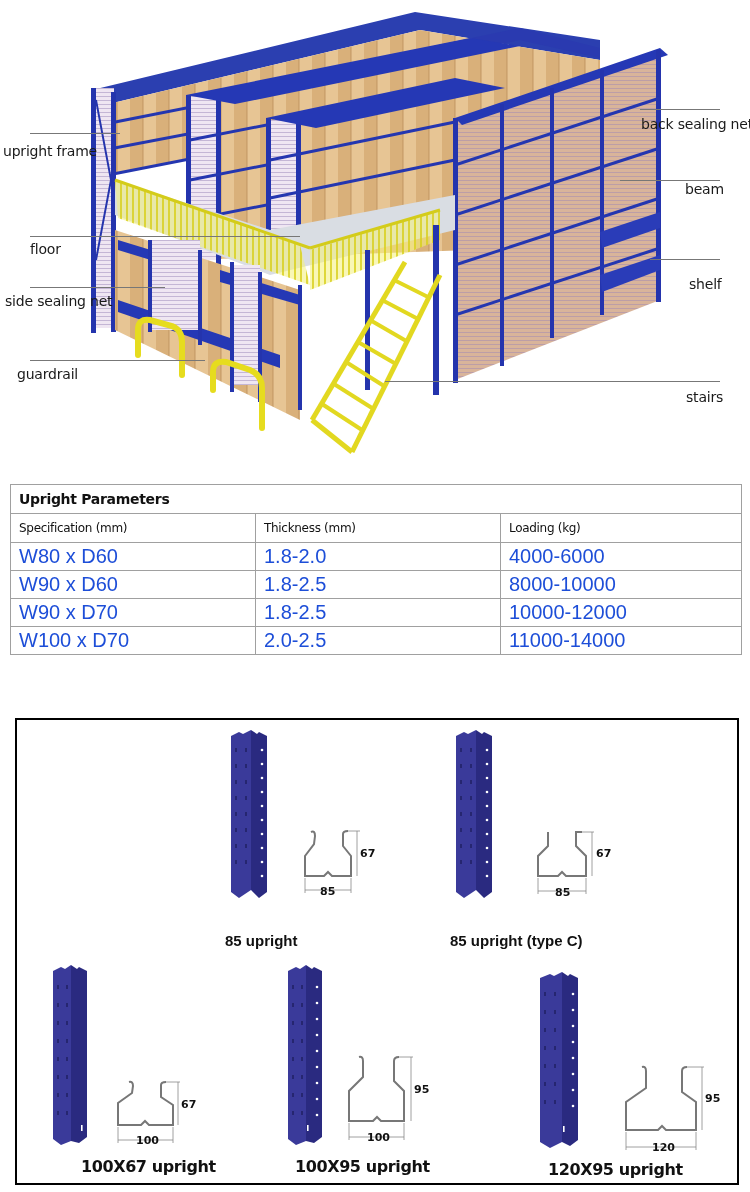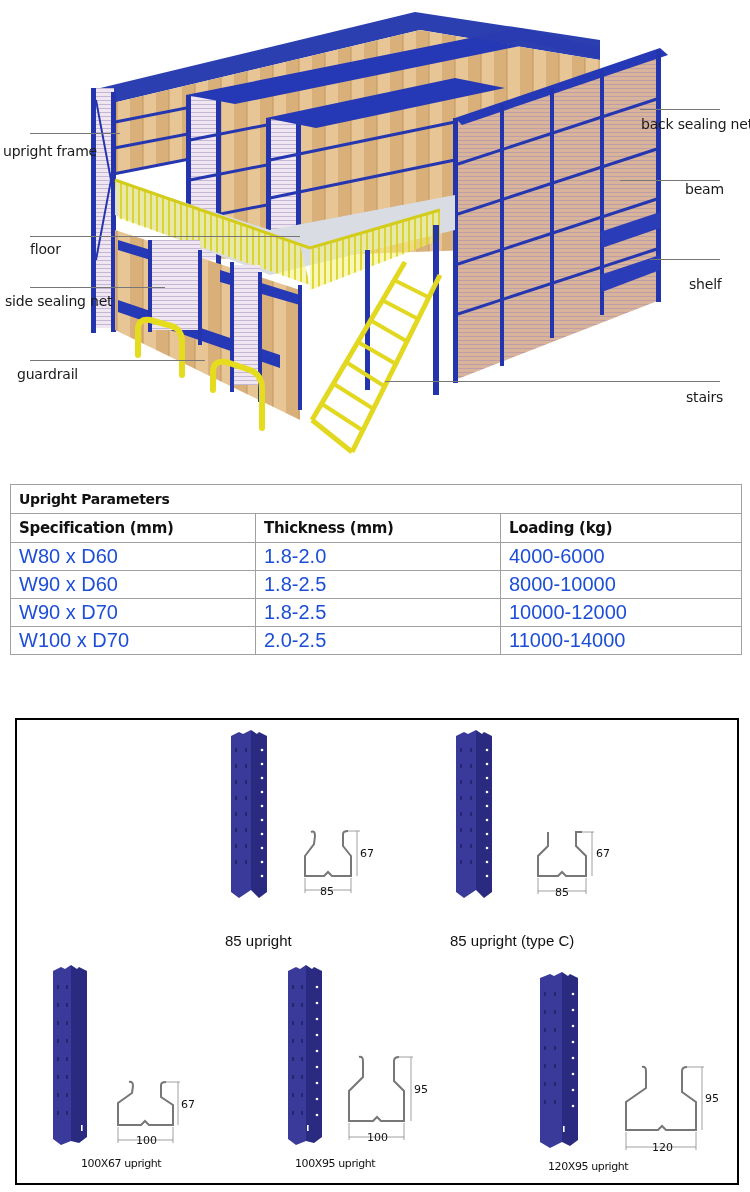--- a/index.html
+++ b/index.html
@@ -8,30 +8,30 @@
   
   .illustration { position: absolute; left: 0; top: 0; width: 750px; height: 470px; }
   .illustration svg.scene { position: absolute; left: 0; top: 0; }
   .callout-label { position: absolute; font-family: "DejaVu Sans", sans-serif; font-size: 14px; color: #1a1a1a; white-space: nowrap; letter-spacing: -0.2px; }
   .callout-line { position: absolute; height: 1px; background: #777; }
 
   
   .params { position: absolute; left: 10px; top: 484px; width: 732px; border-collapse: collapse; border: 1.5px solid #8c8c8c; }
   .params td { border: 1px solid #a0a0a0; height: 27px; padding: 0 0 0 8px; font-size: 16px; vertical-align: middle; }
   .params .caption-cell { font-family: "DejaVu Sans", sans-serif; font-weight: bold; font-size: 14px; letter-spacing: -0.3px; height: 28px; }
-  .params .head-cell { font-family: "DejaVu Sans", sans-serif; font-weight: bold; font-size: 15px; letter-spacing: -0.3px; height: 28px; margin-left: 15px; }
+  .params .head-cell { font-family: "DejaVu Sans", sans-serif; font-weight: normal; font-size: 12px; letter-spacing: -0.3px; height: 28px; margin-left: 15px; }
   .params .c1 { width: 236px; }
   .params .c2 { width: 236px; }
   .params .val { font-family: "Liberation Sans", sans-serif; font-size: 20px; color: #1d4ed8; }
 
   
   .uprights { position: absolute; left: 15px; top: 718px; width: 720px; height: 463px; border: 2px solid #000; background: #fff; }
-  .upright-item { position: absolute; }
+  .upright-item { position: absolute; font-weight: bold; }
   .upright-caption { position: absolute; font-size: 15px; color: #111; white-space: nowrap; }
-  .upright-caption.cond { font-family: "DejaVu Sans", sans-serif; font-size: 11px; letter-spacing: -0.4px; }
+  .upright-caption.cond { font-family: "DejaVu Sans", sans-serif; font-size: 16px; letter-spacing: -0.4px; }
   .profile-dim { font-family: "DejaVu Sans", sans-serif; font-size: 11px; fill: #111; }
 </style>
 </head>
 <body>
 
 <div class="illustration">
   <svg class="scene" width="750" height="470" viewBox="0 0 750 470">
     <defs>
       <pattern id="net" width="4" height="4" patternUnits="userSpaceOnUse">
         <rect width="4" height="4" fill="#efe6f2"></rect>

